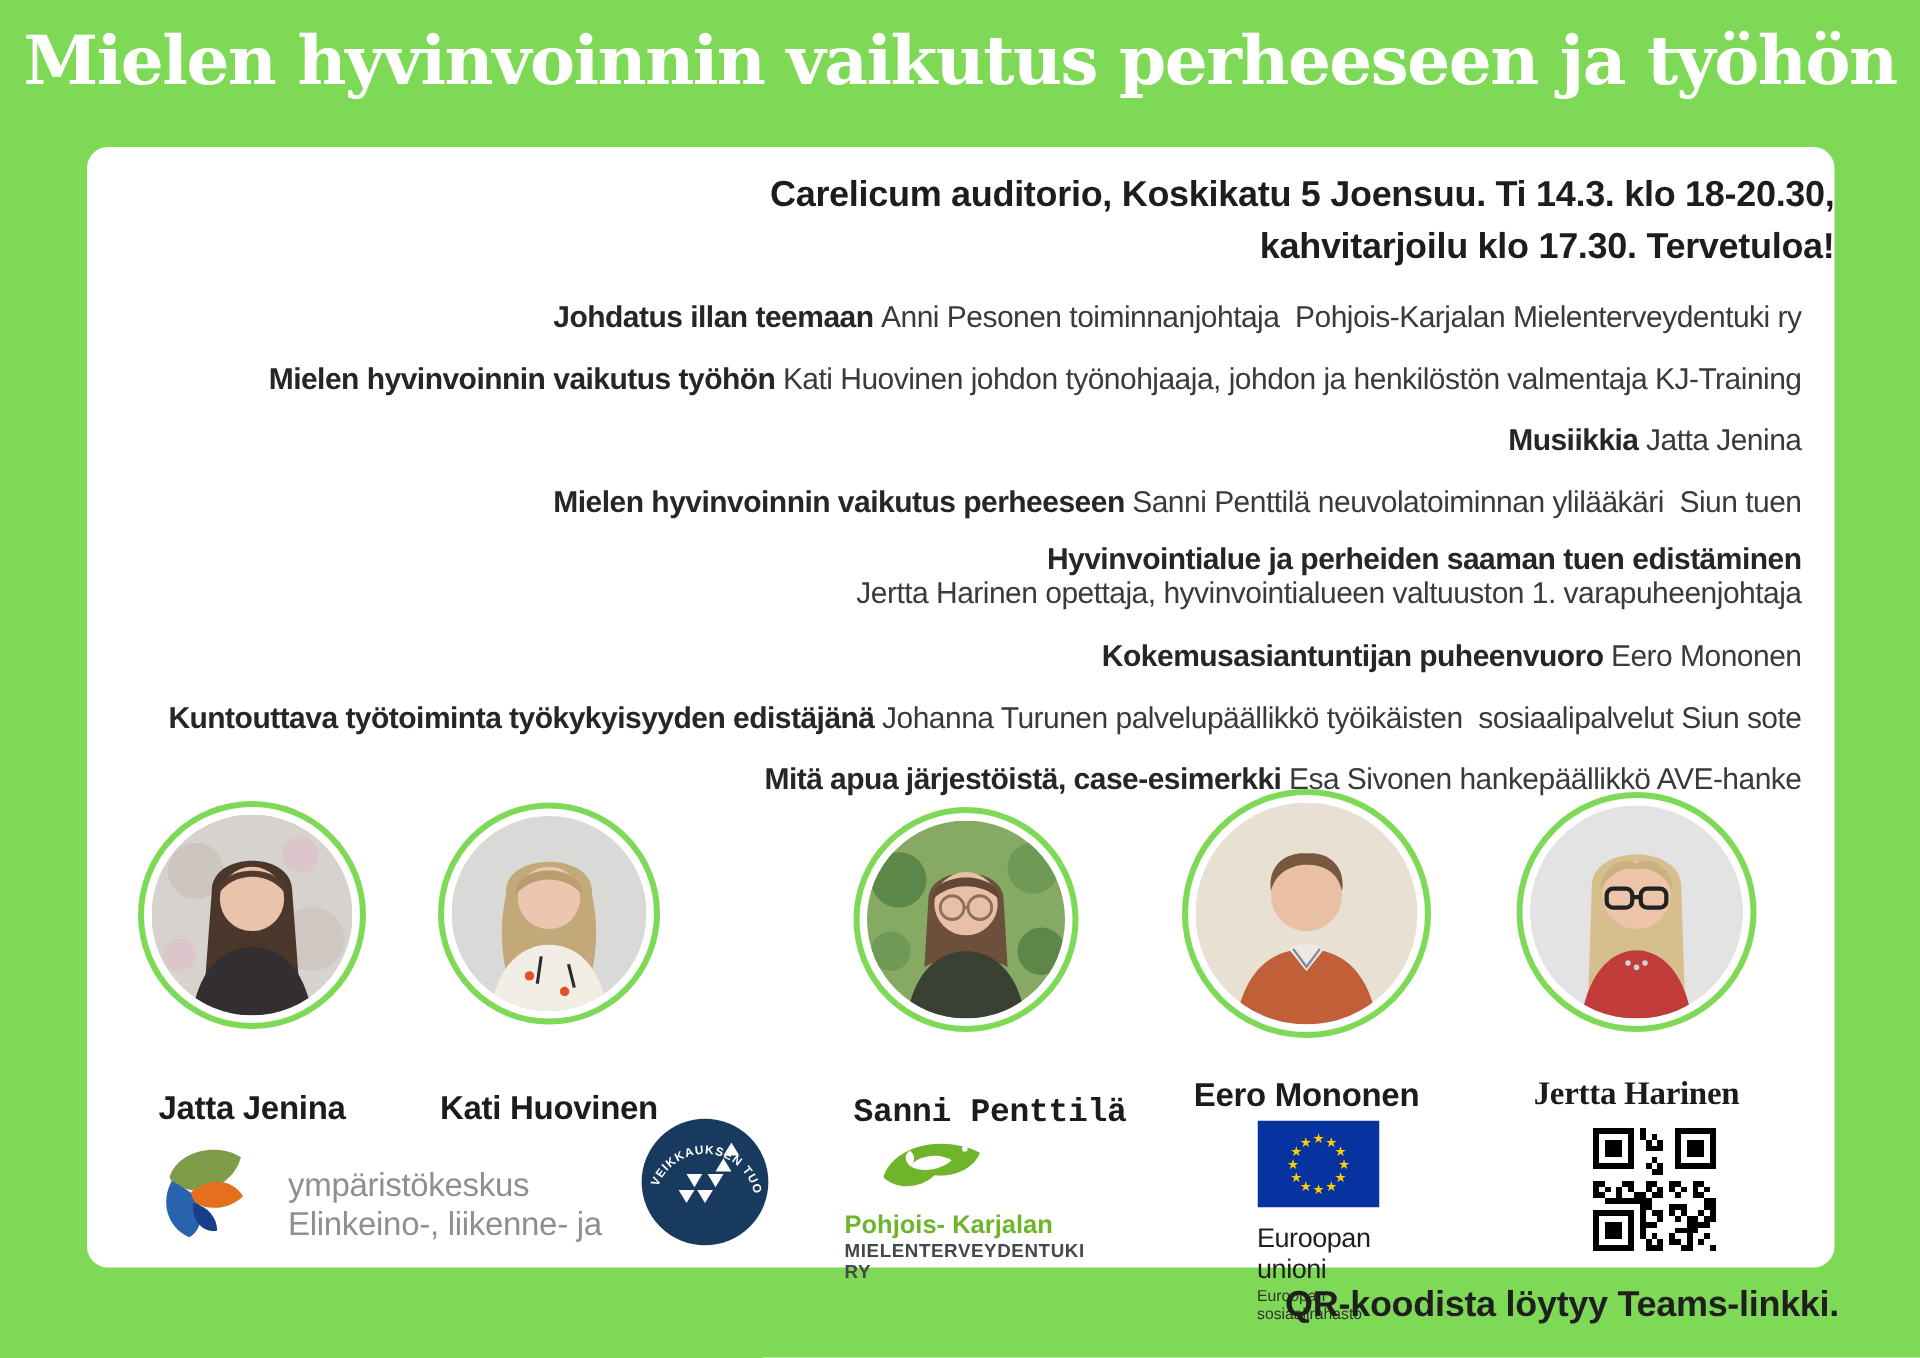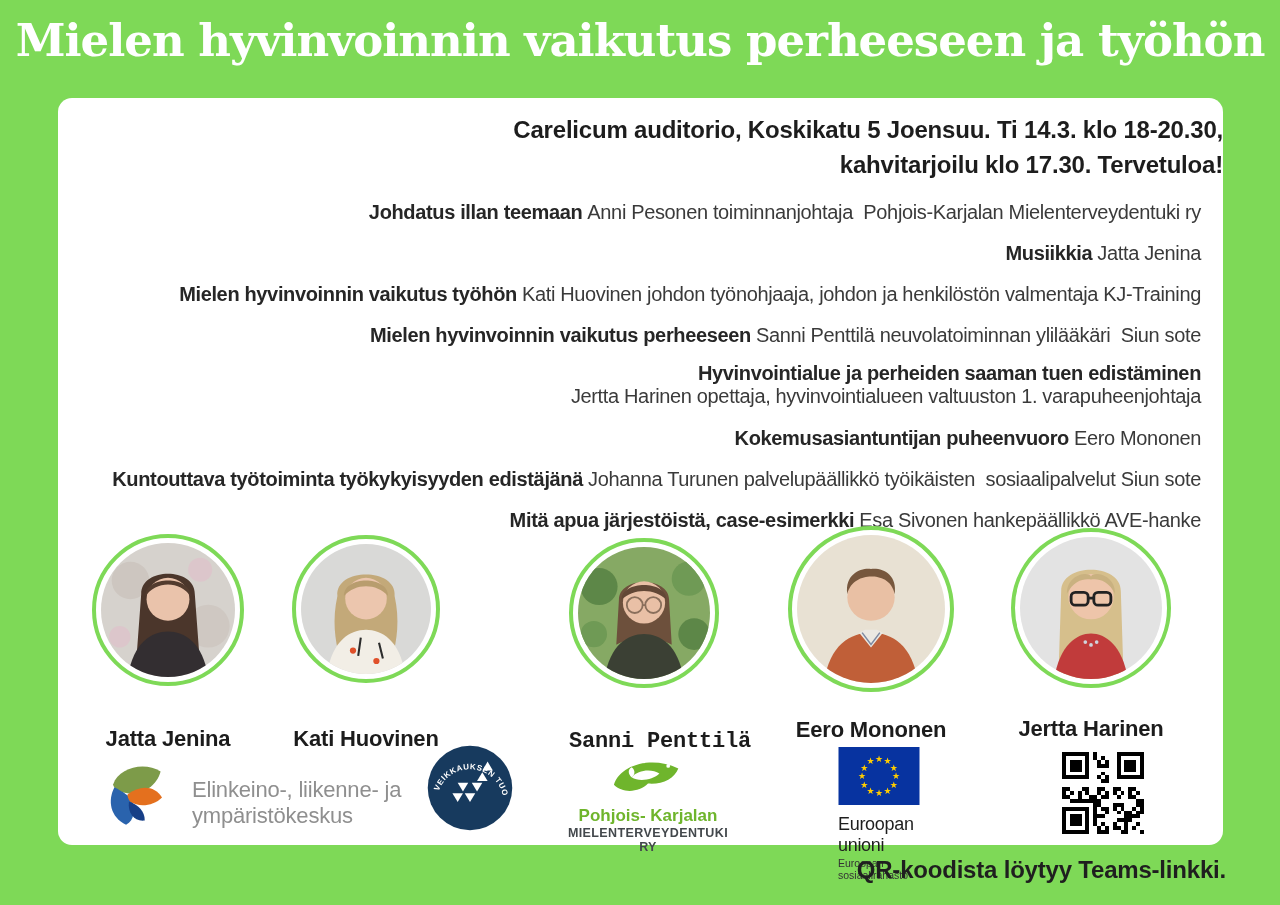--- a/index.html
+++ b/index.html
@@ -46,21 +46,21 @@
   .speaker-name{
     position:absolute;text-align:center;font-size:22px;font-weight:600;
     color:#1c1c1c;letter-spacing:-0.2px;white-space:nowrap;
   }
 
   .logo-abs{position:absolute;}
   .ely-text{
     font-size:22px;line-height:1.2;color:var(--ely-gray,#8f8f8f);
     text-align:left;letter-spacing:-0.2px;
   }
-  .pkmt-block{width:170px;text-align:center;}
+  .pkmt-block{width:170px;}
   .pkmt-line1{font-size:17px;font-weight:700;color:var(--pkmt-green,#6fb52c);margin-top:2px;}
   .pkmt-line2{font-size:12.5px;font-weight:700;color:#43484c;letter-spacing:0.4px;margin-top:0;}
   .eu-block{width:100px;text-align:left;}
   .eu-line1{font-size:18px;color:#1e1e1e;margin-top:5px;letter-spacing:-0.3px;}
   .eu-line2{font-size:10.5px;color:#333;margin-top:1px;}
   .footer-note{
     position:absolute;top:856px;right:54px;font-size:24px;font-weight:700;
     color:#1f1f1f;letter-spacing:-0.2px;
   }
 </style>
@@ -74,27 +74,27 @@
   <div class="venue">
     <div>Carelicum auditorio, Koskikatu 5 Joensuu. Ti 14.3. klo 18-20.30,</div>
     <div>kahvitarjoilu klo 17.30. Tervetuloa!</div>
   </div>
 
   <div class="program">
     <div class="prog-line">
       <span class="prog-title">Johdatus illan teemaan</span><span class="prog-detail">Anni Pesonen toiminnanjohtaja  Pohjois-Karjalan Mielenterveydentuki ry</span>
     </div>
     <div class="prog-line">
+      <span class="prog-title">Mielen hyvinvoinnin vaikutus työhön</span><span class="prog-detail">Kati Huovinen johdon työnohjaaja, johdon ja henkilöstön valmentaja KJ-Training</span>
+    </div>
+    <div class="prog-line">
       <span class="prog-title">Musiikkia</span><span class="prog-detail">Jatta Jenina</span>
     </div>
     <div class="prog-line">
-      <span class="prog-title">Mielen hyvinvoinnin vaikutus työhön</span><span class="prog-detail">Kati Huovinen johdon työnohjaaja, johdon ja henkilöstön valmentaja KJ-Training</span>
-    </div>
-    <div class="prog-line">
-      <span class="prog-title">Mielen hyvinvoinnin vaikutus perheeseen</span><span class="prog-detail">Sanni Penttilä neuvolatoiminnan ylilääkäri  Siun sote</span>
+      <span class="prog-title">Mielen hyvinvoinnin vaikutus perheeseen</span><span class="prog-detail">Sanni Penttilä neuvolatoiminnan ylilääkäri  Siun tuen</span>
     </div>
     <div class="prog-line stacked">
       <span class="prog-title">Hyvinvointialue ja perheiden saaman tuen edistäminen</span>
         <span class="prog-detail">Jertta Harinen opettaja, hyvinvointialueen valtuuston 1. varapuheenjohtaja</span>
     </div>
     <div class="prog-line">
       <span class="prog-title">Kokemusasiantuntijan puheenvuoro</span><span class="prog-detail">Eero Mononen</span>
     </div>
     <div class="prog-line">
       <span class="prog-title">Kuntouttava työtoiminta työkykyisyyden edistäjänä</span><span class="prog-detail">Johanna Turunen palvelupäällikkö työikäisten  sosiaalipalvelut Siun sote</span>
@@ -189,33 +189,33 @@
           <circle cx="54" cy="74" r="1.3" fill="#cfd4dc"></circle>
     </svg>
   </div>
     </div>
 </div>
 
 <div class="speaker-name" style="left:92px;width:152px;top:726px;">Jatta Jenina</div>
 <div class="speaker-name" style="left:292px;width:148px;top:726px;">Kati Huovinen</div>
 <div class="speaker-name" style="left:569px;width:150px;top:729px;font-family:Liberation Mono, monospace;">Sanni Penttilä</div>
 <div class="speaker-name" style="left:788px;width:166px;top:717px;">Eero Mononen</div>
-<div class="speaker-name" style="left:1011px;width:160px;top:716px;">Jertta Harinen</div>
+<div class="speaker-name" style="left:1011px;width:160px;top:716px;font-family:Liberation Serif, serif;">Jertta Harinen</div>
 
 <div class="logo-abs" style="left:103px;top:760px;width:72px;height:72px;">
   <svg viewBox="0 0 100 100" width="72" height="72">
     <path d="M14,34 C22,10 58,2 80,16 C74,38 52,50 32,46 C22,44 15,40 14,34 Z" fill="#7d9b49"></path>
     <path d="M16,38 C6,56 10,80 32,90 C44,84 46,66 38,52 C30,46 20,40 16,38 Z" fill="#2a63ad"></path>
     <path d="M34,48 C52,34 72,36 82,52 C70,64 50,66 38,58 C35,55 34,51 34,48 Z" fill="#e4701e"></path>
     <path d="M36,58 C34,74 44,86 58,84 C58,72 50,62 36,58 Z" fill="#173f87"></path>
   </svg>
 </div>
 <div class="logo-abs ely-text" style="left:192px;top:777px;">
+  <div>ympäristökeskus</div>
   <div>Elinkeino-, liikenne- ja</div>
-  <div>ympäristökeskus</div>
 </div>
 
 <div class="logo-abs" style="left:426px;top:744px;width:88px;height:88px;">
   <svg viewBox="0 0 100 100" width="88" height="88">
     <circle cx="50" cy="50" r="48" fill="#173a5e"></circle>
     <defs>
         <path id="vk-arc" d="M 13,58 A 38,38 0 0 1 87,58"></path>
       </defs>
     <text font-size="9" font-weight="bold" fill="#ffffff" letter-spacing="0.8" font-family="Liberation Sans, sans-serif">
       <textPath href="#vk-arc" startOffset="50%" text-anchor="middle">TUETTU VEIKKAUKSEN TUOTOILLA</textPath>

